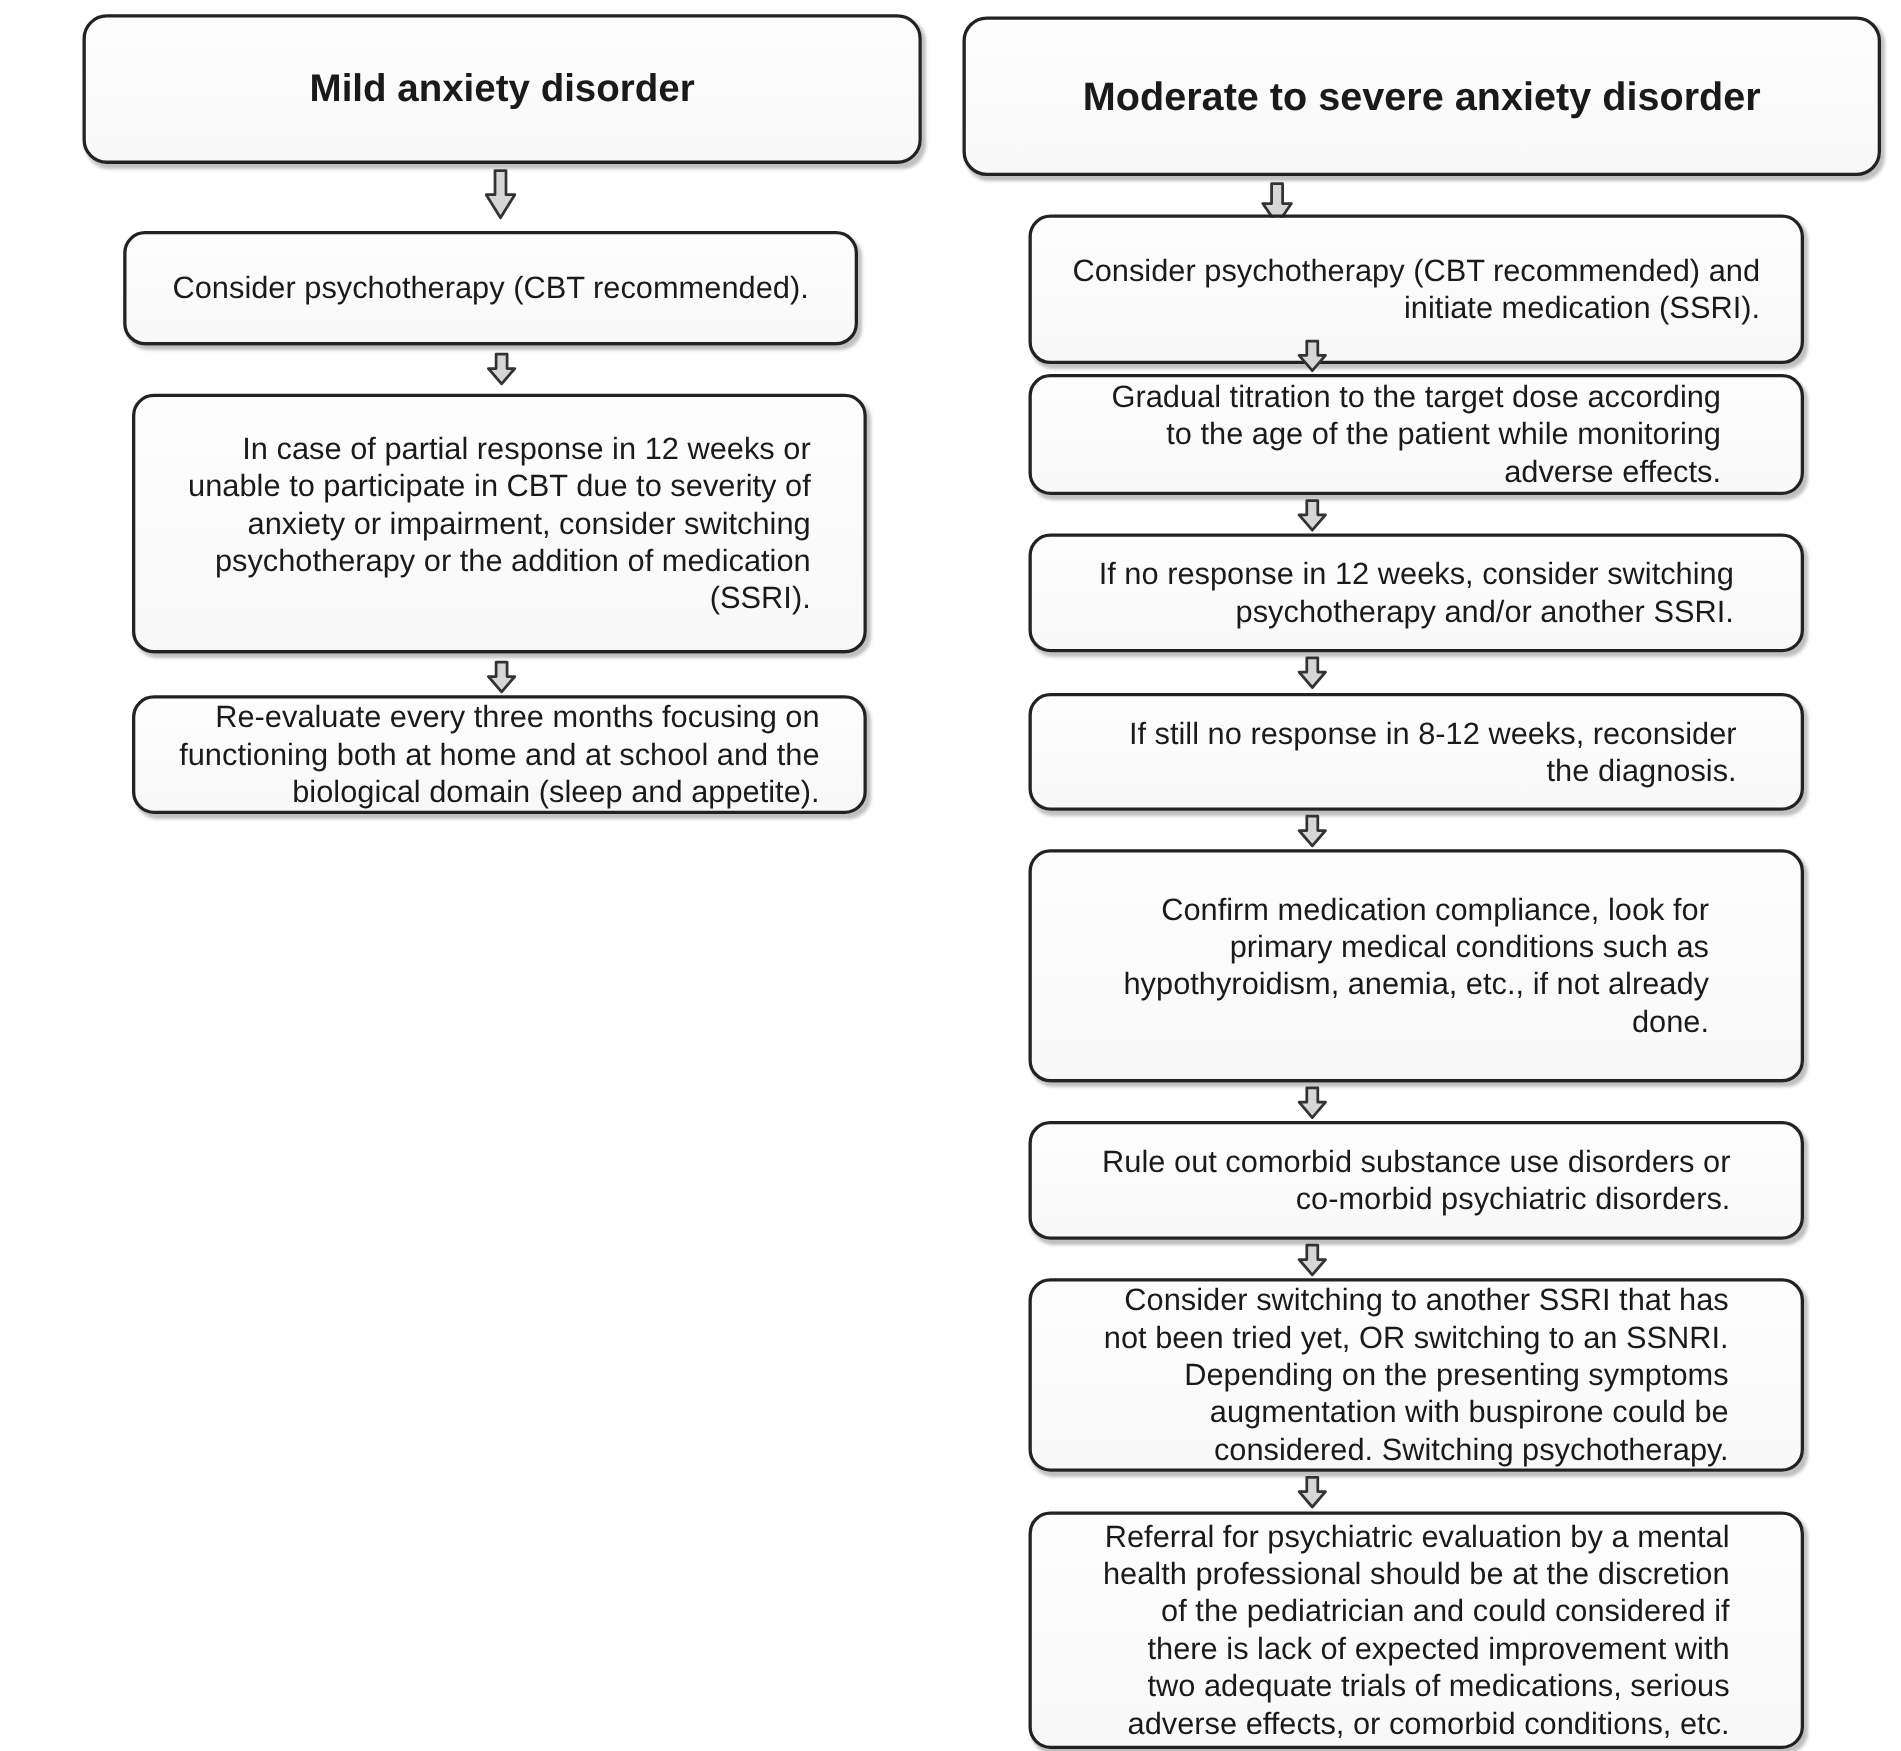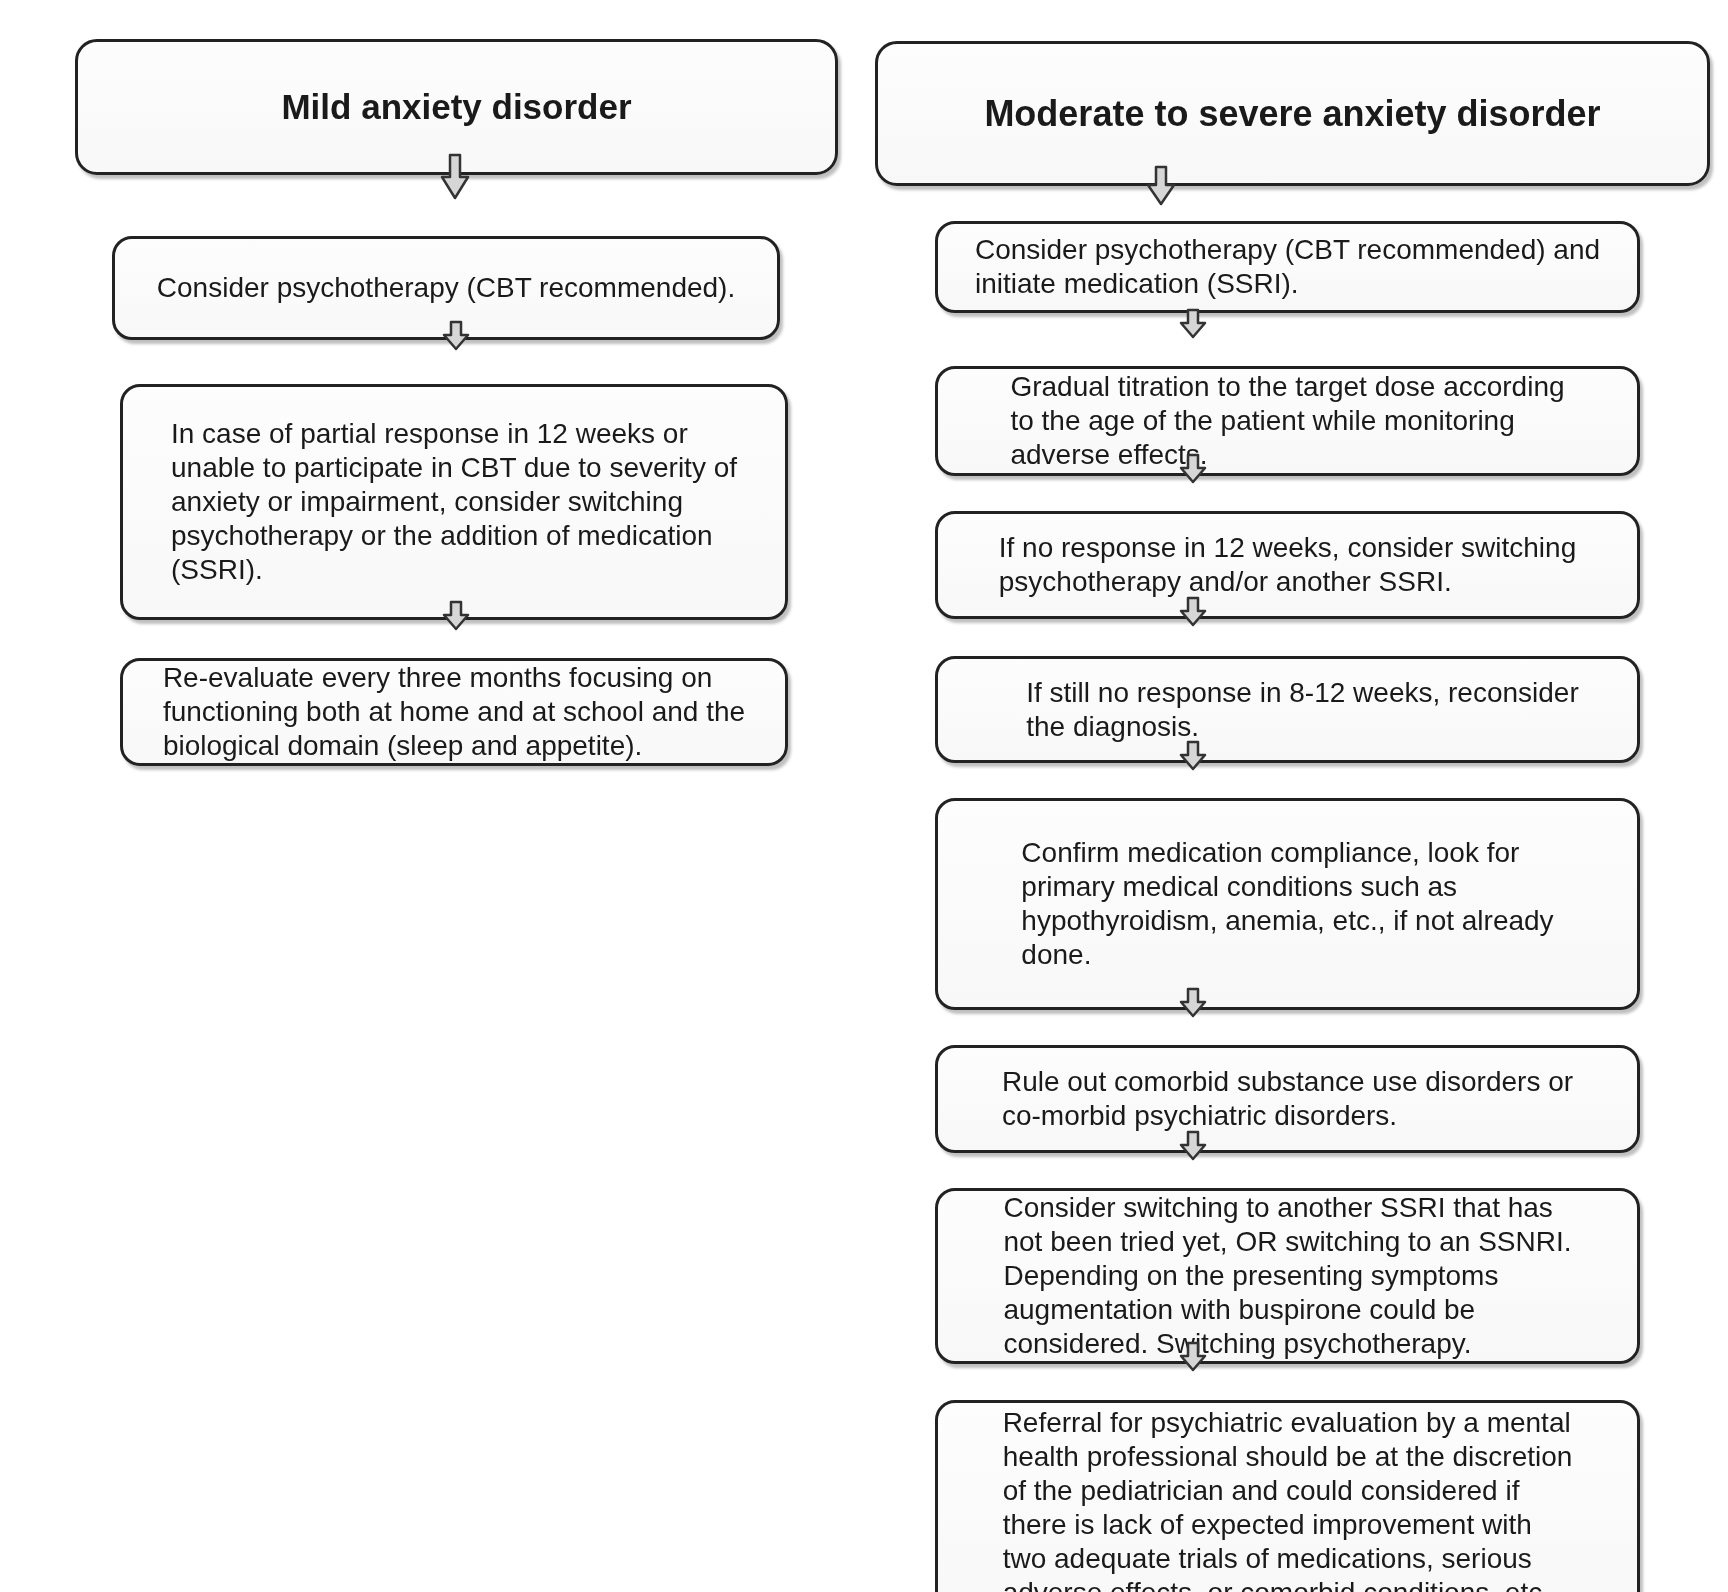--- a/index.html
+++ b/index.html
@@ -19,46 +19,45 @@
   .box {
     position: absolute;
     box-sizing: border-box;
     background: linear-gradient(180deg, #fdfdfd 0%, #f8f8f8 100%);
     border: 3px solid #222222;
     border-radius: 20px;
     box-shadow: 3px 4px 3px rgba(0,0,0,0.25);
     display: flex;
     align-items: center;
     justify-content: center;
-    text-align: left;
+    text-align: right;
     white-space: pre-line;
     font-size: 28px;
     line-height: 1.21;
     padding: 6px 14px;
-    margin-top: 26px;
   }
   .header-box {
     font-weight: bold;
     border-radius: 22px;
   }
   .arrow {
     position: absolute;
   }
   
   .lh  { left: 75px;  top: 13px;  width: 763px; height: 136px; font-size: 35px; }
   .la0 { left: 438px; top: 153px; }
   .lb0 { left: 112px; top: 210px; width: 668px; height: 104px; }
   .la1 { left: 441px; top: 320px; }
   .lb1 { left: 120px; top: 358px; width: 668px; height: 236px; }
   .la2 { left: 441px; top: 600px; }
   .lb2 { left: 120px; top: 632px; width: 668px; height: 108px; }
   
   .rh  { left: 875px;  top: 15px;   width: 835px; height: 145px; font-size: 36px; }
   .ra0 { left: 1145px; top: 165px; }
-  .rb0 { left: 935px;  top: 195px;  width: 705px; height: 92px; }
+  .rb0 { left: 935px;  top: 195px;  width: 705px; height: 136px; }
   .ra1 { left: 1178px; top: 308px; }
   .rb1 { left: 935px;  top: 340px;  width: 705px; height: 110px; }
   .ra2 { left: 1178px; top: 453px; }
   .rb2 { left: 935px;  top: 485px;  width: 705px; height: 108px; }
   .ra3 { left: 1178px; top: 596px; }
   .rb3 { left: 935px;  top: 630px;  width: 705px; height: 107px; padding-left: 44px; }
   .ra4 { left: 1178px; top: 740px; }
   .rb4 { left: 935px;  top: 772px;  width: 705px; height: 212px; }
   .ra5 { left: 1178px; top: 987px; }
   .rb5 { left: 935px;  top: 1019px; width: 705px; height: 108px; }

